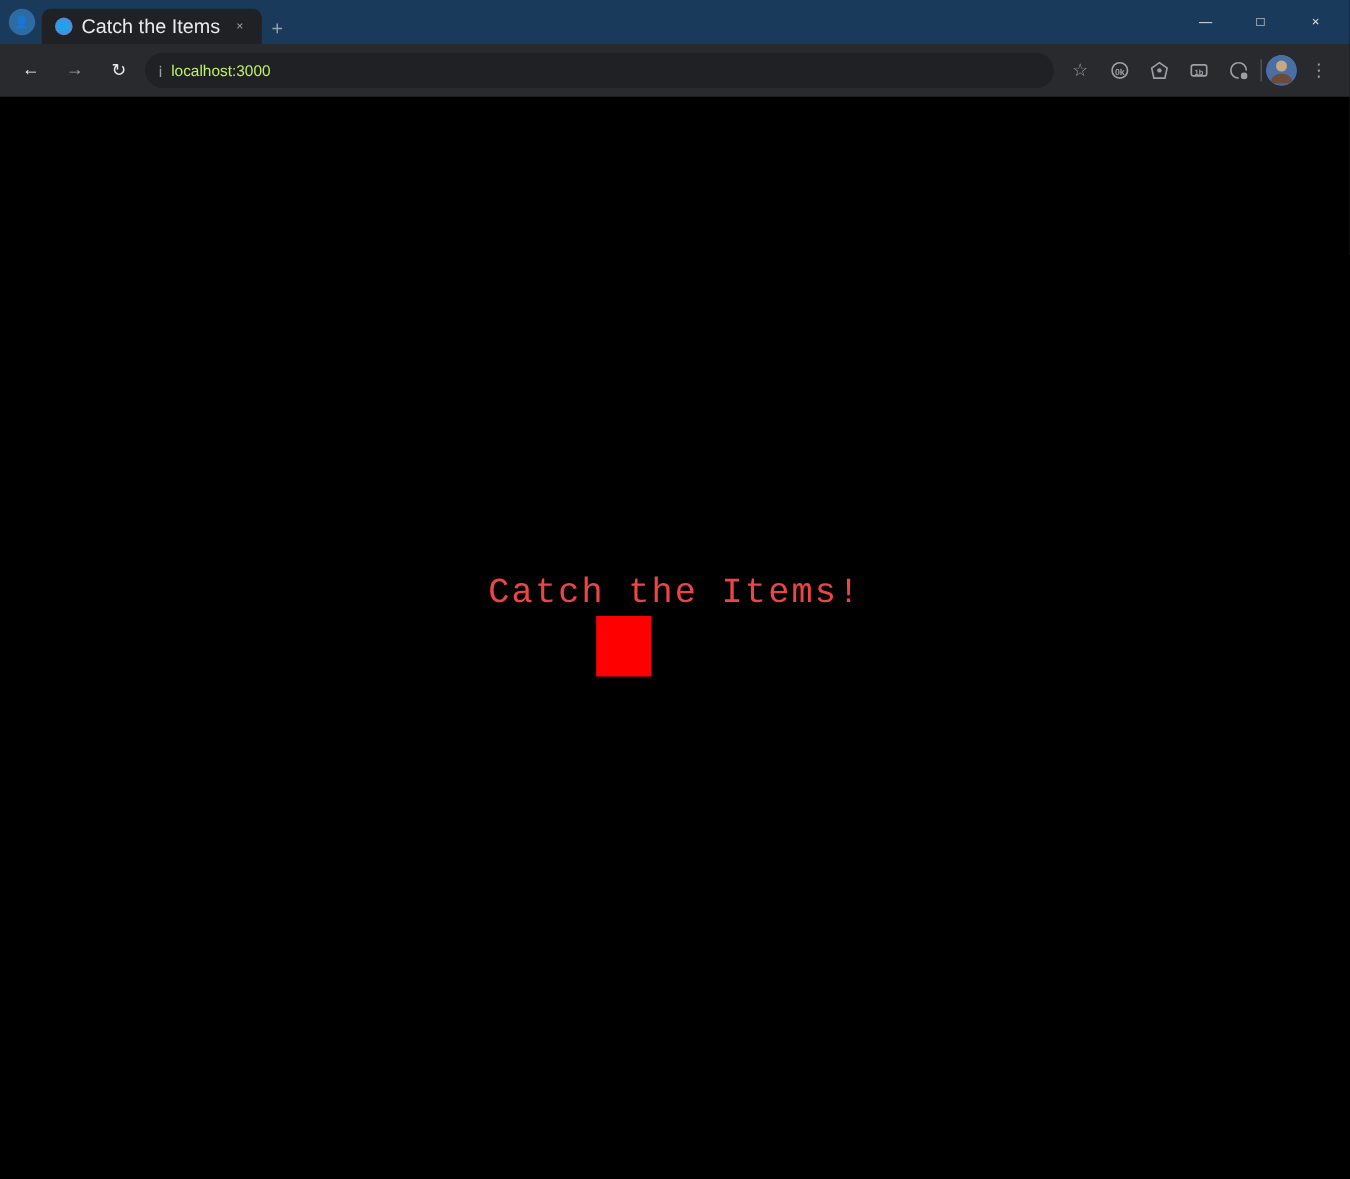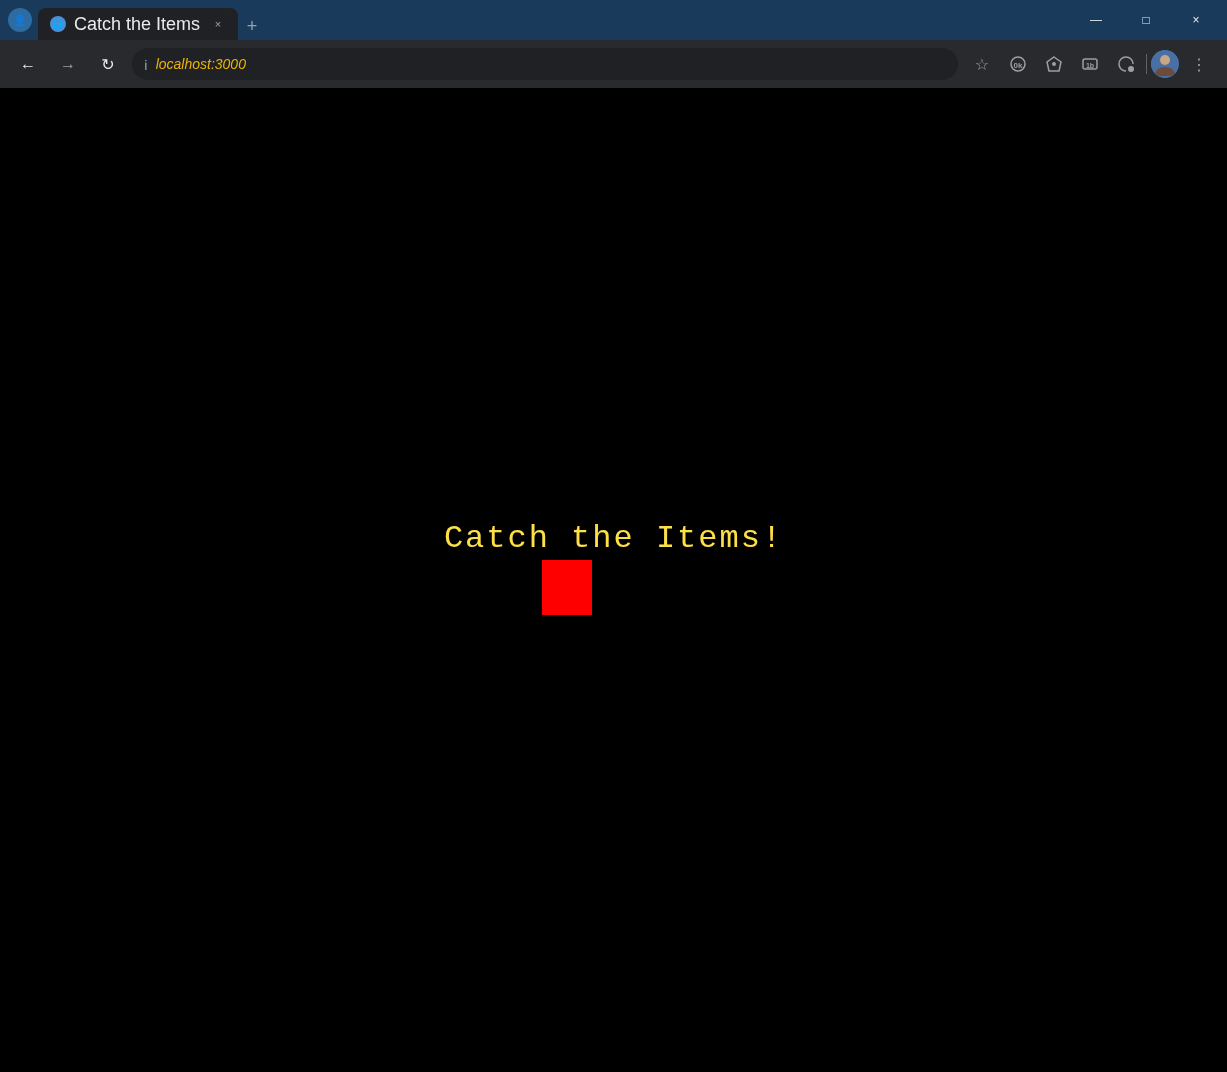--- a/index.html
+++ b/index.html
@@ -168,24 +168,23 @@
       padding: 0 12px;
       gap: 8px;
     }
 
     .address-info-icon {
       color: #9aa0a6;
       font-size: 14px;
     }
 
     .address-text {
-      color: #eab308;
+      color: #bef264;
       font-size: 14px;
       flex: 1;
-      font-style: italic;
     }
 
     .nav-actions {
       display: flex;
       align-items: center;
       gap: 4px;
     }
 
     .nav-action-btn {
       width: 32px;
@@ -233,21 +232,21 @@
       align-items: center;
       justify-content: center;
       position: relative;
     }
 
     .game-title {
       position: absolute;
       top: 50%;
       left: 50%;
       transform: translate(-50%, -60px);
-      color: #fde047;
+      color: #ef4444;
       font-family: 'Courier New', Courier, monospace;
       font-size: 32px;
       letter-spacing: 2px;
       white-space: nowrap;
     }
 
     .red-item {
       position: absolute;
       width: 50px;
       height: 55px;

